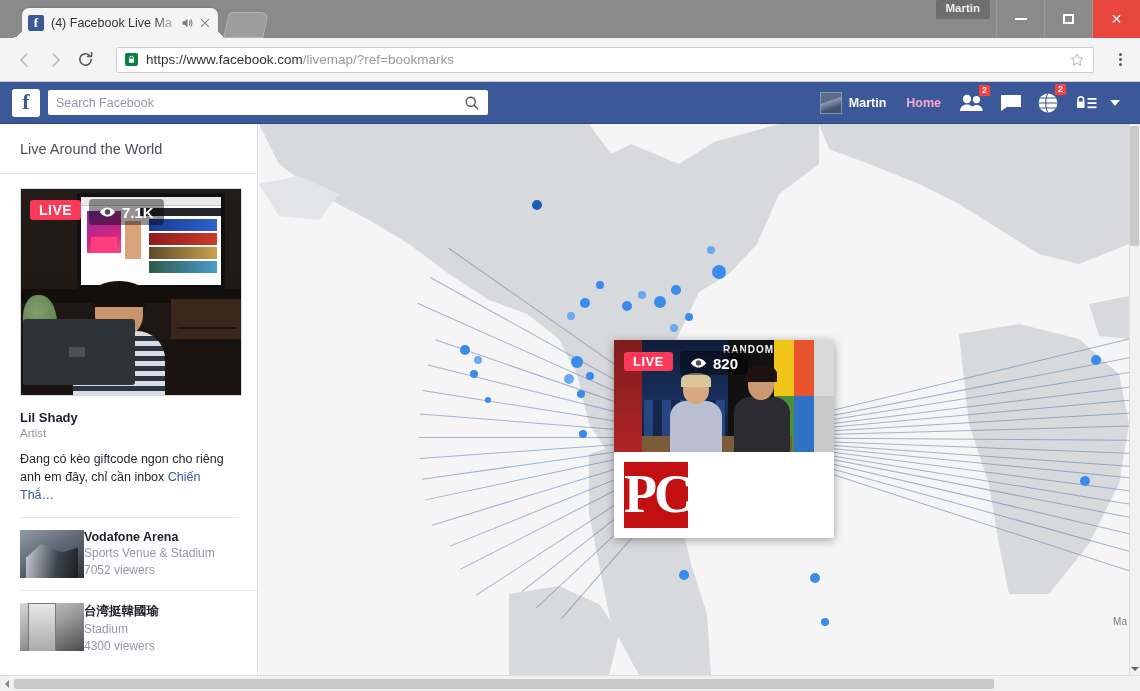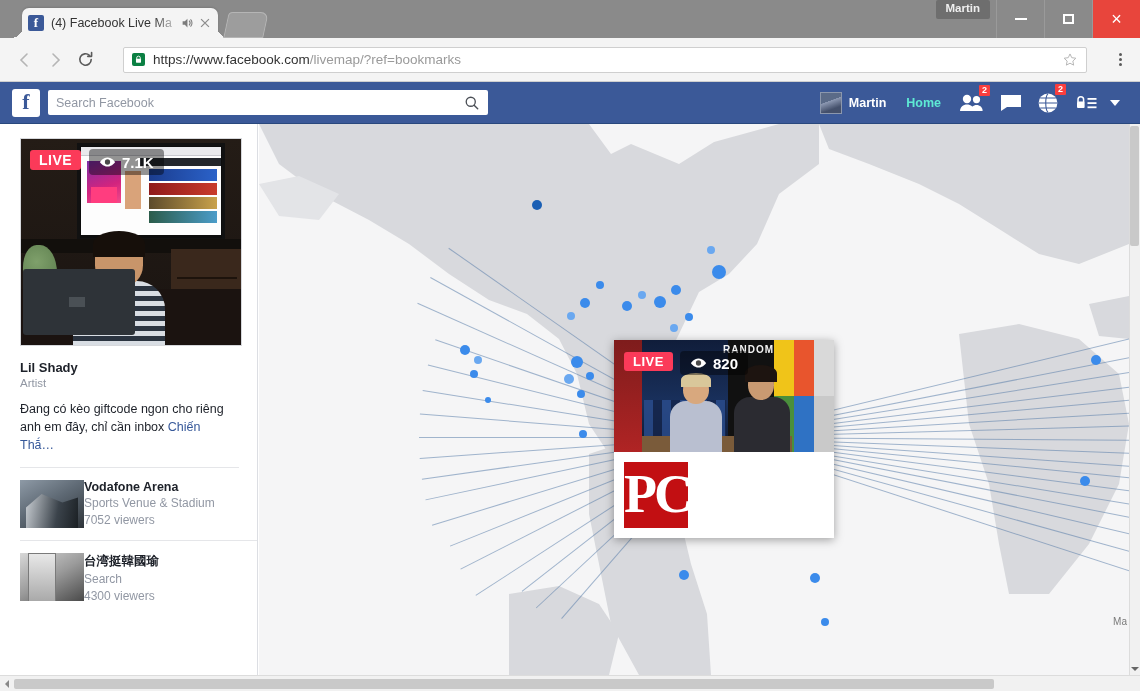--- a/index.html
+++ b/index.html
@@ -70,21 +70,21 @@
   }
 
   
   .toolbar {
     position:absolute; top:38px; left:0; width:1140px; height:44px;
     background:#f4f4f4; display:flex; align-items:center; padding:0 10px;
     border-bottom:1px solid #cfcfcf;
   }
   .navbtn { width:30px; height:30px; display:flex;align-items:center;justify-content:center; cursor:pointer;}
   .omnibox {
-    flex:1; height:26px; margin:0 23px; background:#fff;
+    flex:1; height:26px; margin:0 16px; background:#fff;
     border:1px solid #cfcfcf; border-radius:2px;
     display:flex; align-items:center; padding:0 8px;
   }
   .lockbadge {
     width:13px;height:13px;background:#0b8043;border-radius:2px;flex:none;
     display:flex;align-items:center;justify-content:center;
   }
   .url { font-size:13.5px; color:#9a9a9a; margin-left:8px; white-space:nowrap; flex:1;}
   .url b { color:#333; font-weight:normal; }
   .star { width:16px;height:16px;opacity:.55;cursor:pointer;flex:none;}
@@ -105,21 +105,21 @@
   .fbsearch {
     margin-left:8px; width:440px; height:25px; background:#fff;
     border-radius:2px; display:flex; align-items:center; padding:0 8px;
   }
   .fbsearch .ph { font-size:12.5px; color:#9197a3; flex:1; }
   .fbright { margin-left:auto; display:flex; align-items:center; gap:0; }
   .me { display:flex; align-items:center; gap:7px; padding:0 9px; cursor:pointer;}
   .me-avatar { width:22px;height:22px;background:#6b7a96; border:1px solid #8b97ad; flex:none;
      background-image:linear-gradient(160deg,#5b6b88 40%,#8d99b3 41%,#44506b 75%); }
   .me-name { color:#fff; font-size:12.5px; font-weight:bold; }
-  .navlink { color:#5eead4; font-size:12.5px; font-weight:bold; padding:0 11px; cursor:pointer;}
+  .navlink { color:#f9a8d4; font-size:12.5px; font-weight:bold; padding:0 11px; cursor:pointer;}
   .iconbtn { position:relative; padding:0 7px; cursor:pointer; display:flex; align-items:center; }
   .badge {
     position:absolute; top:-9px; right:1px; background:#fa3e3e; color:#fff;
     font-size:9px; font-weight:bold; line-height:11px; min-width:13px; height:13px;
     border-radius:2px; text-align:center; padding:0 2px;
     border:1px solid #3b5998;
   }
   .caret { width:0;height:0;border-left:5px solid transparent;border-right:5px solid transparent;
      border-top:6px solid #fff; margin:0 8px 0 4px; cursor:pointer;}
 
@@ -391,20 +391,21 @@
         </svg>
       </div>
 
       <div class="caret"></div>
     </div>
   </div>
 
   <div class="main">
 
     <div class="sidebar">
+      <div class="sb-head">Live Around the World</div>
 
       <div class="card">
         <div class="thumb-big">
           <div class="scene">
             <div class="s-wall"></div>
             <div class="s-monitor"></div>
               <div class="s-screen"></div>
               <div class="s-bar"></div>
               <div class="s-bar2"></div>
             <div class="s-poster"></div>
@@ -454,21 +455,21 @@
           <div class="row-cat">Sports Venue &amp; Stadium</div>
           <div class="row-views">7052 viewers</div>
         </div>
       </div>
       <div class="divider" style="margin:0 0 0 20px"></div>
 
       <div class="row">
         <div class="row-thumb rt2"></div>
         <div class="row-info">
           <div class="row-name">台湾挺韓國瑜</div>
-          <div class="row-cat">Search</div>
+          <div class="row-cat">Stadium</div>
           <div class="row-views">4300 viewers</div>
         </div>
       </div>
     </div>
 
     <div class="mapwrap">
       <div class="map-ocean"></div>
 
       <svg width="870" height="551" style="position:absolute;left:0;top:0">
         <path d="M0,0 L330,0 L352,30 L372,20 L420,40 L455,18 L520,0 L560,0 L560,40 L520,70 L498,120 L470,150

